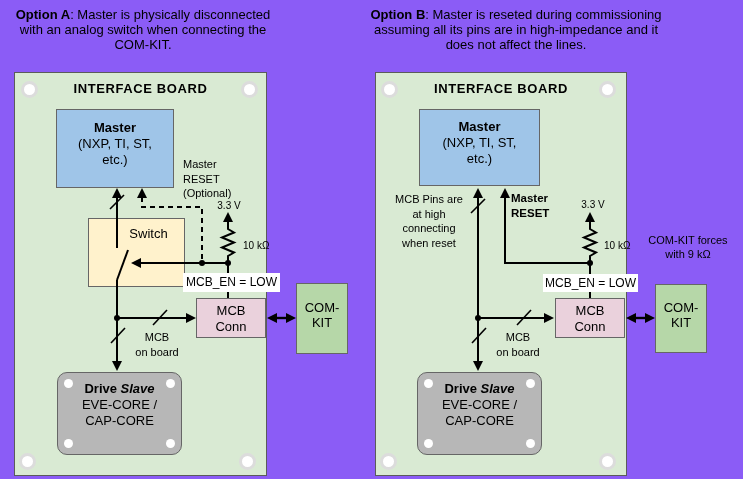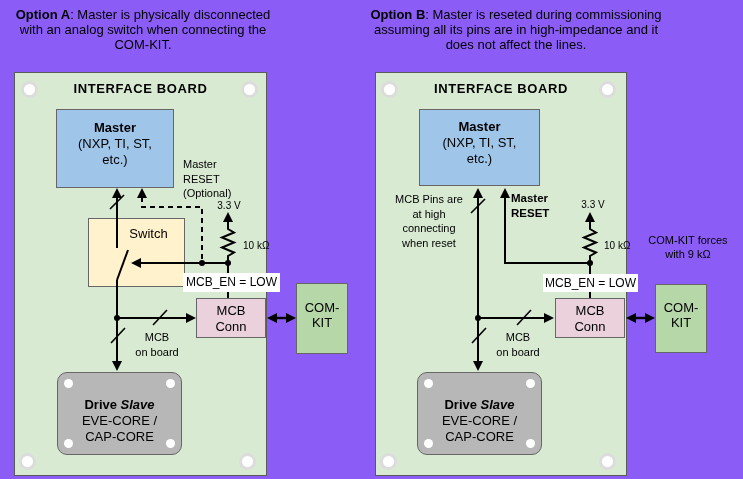--- a/index.html
+++ b/index.html
@@ -13,21 +13,21 @@
   .board-title{font-weight:bold;font-size:13px;letter-spacing:.6px;text-align:center}
   .hole{width:17px;height:17px;border-radius:50%;background:#fff;border:3px solid #dcdcdc}
   .box{border:1.5px solid var(--box-border,#666);text-align:center;font-size:13px;line-height:16px}
   .ln{display:block}
   .bold{font-weight:bold}
   .it{font-style:italic}
   .master{background:var(--master-fill,#9fc5e8);padding-top:10px}
   .switchbox{background:var(--switch-fill,#fff2cc);padding-top:7px;padding-left:24px}
   .mcbconn{background:var(--mcbconn-fill,#ead1dc);line-height:15.5px;padding-top:4px}
   .comkit{background:var(--comkit-fill,#b6d7a8);font-weight:normal;line-height:15px;padding-top:16px}
-  .slave{background:var(--slave-fill,#b7b7b7);border-radius:10px;padding-top:24px}
+  .slave{background:var(--slave-fill,#b7b7b7);border-radius:10px;padding-top:8px}
   .screw{position:absolute;width:9px;height:9px;border-radius:50%;background:#fff}
   .note{font-size:11px;line-height:14.5px;text-align:center}
   .note .ln{display:block}
   .small{font-size:10px;line-height:11px}
   .mcb-en{background:var(--label-bg,#fff);font-size:12px;text-align:center;line-height:19px;white-space:nowrap}
   .wires{position:absolute;left:0;top:0;pointer-events:none}
   .wires line,.wires path{stroke:#000;stroke-width:2;fill:none}
   .wires .slash{stroke-width:1.6}
   .wires .dash{stroke-dasharray:5 4}
   .wires .thick{stroke-width:2.4}

